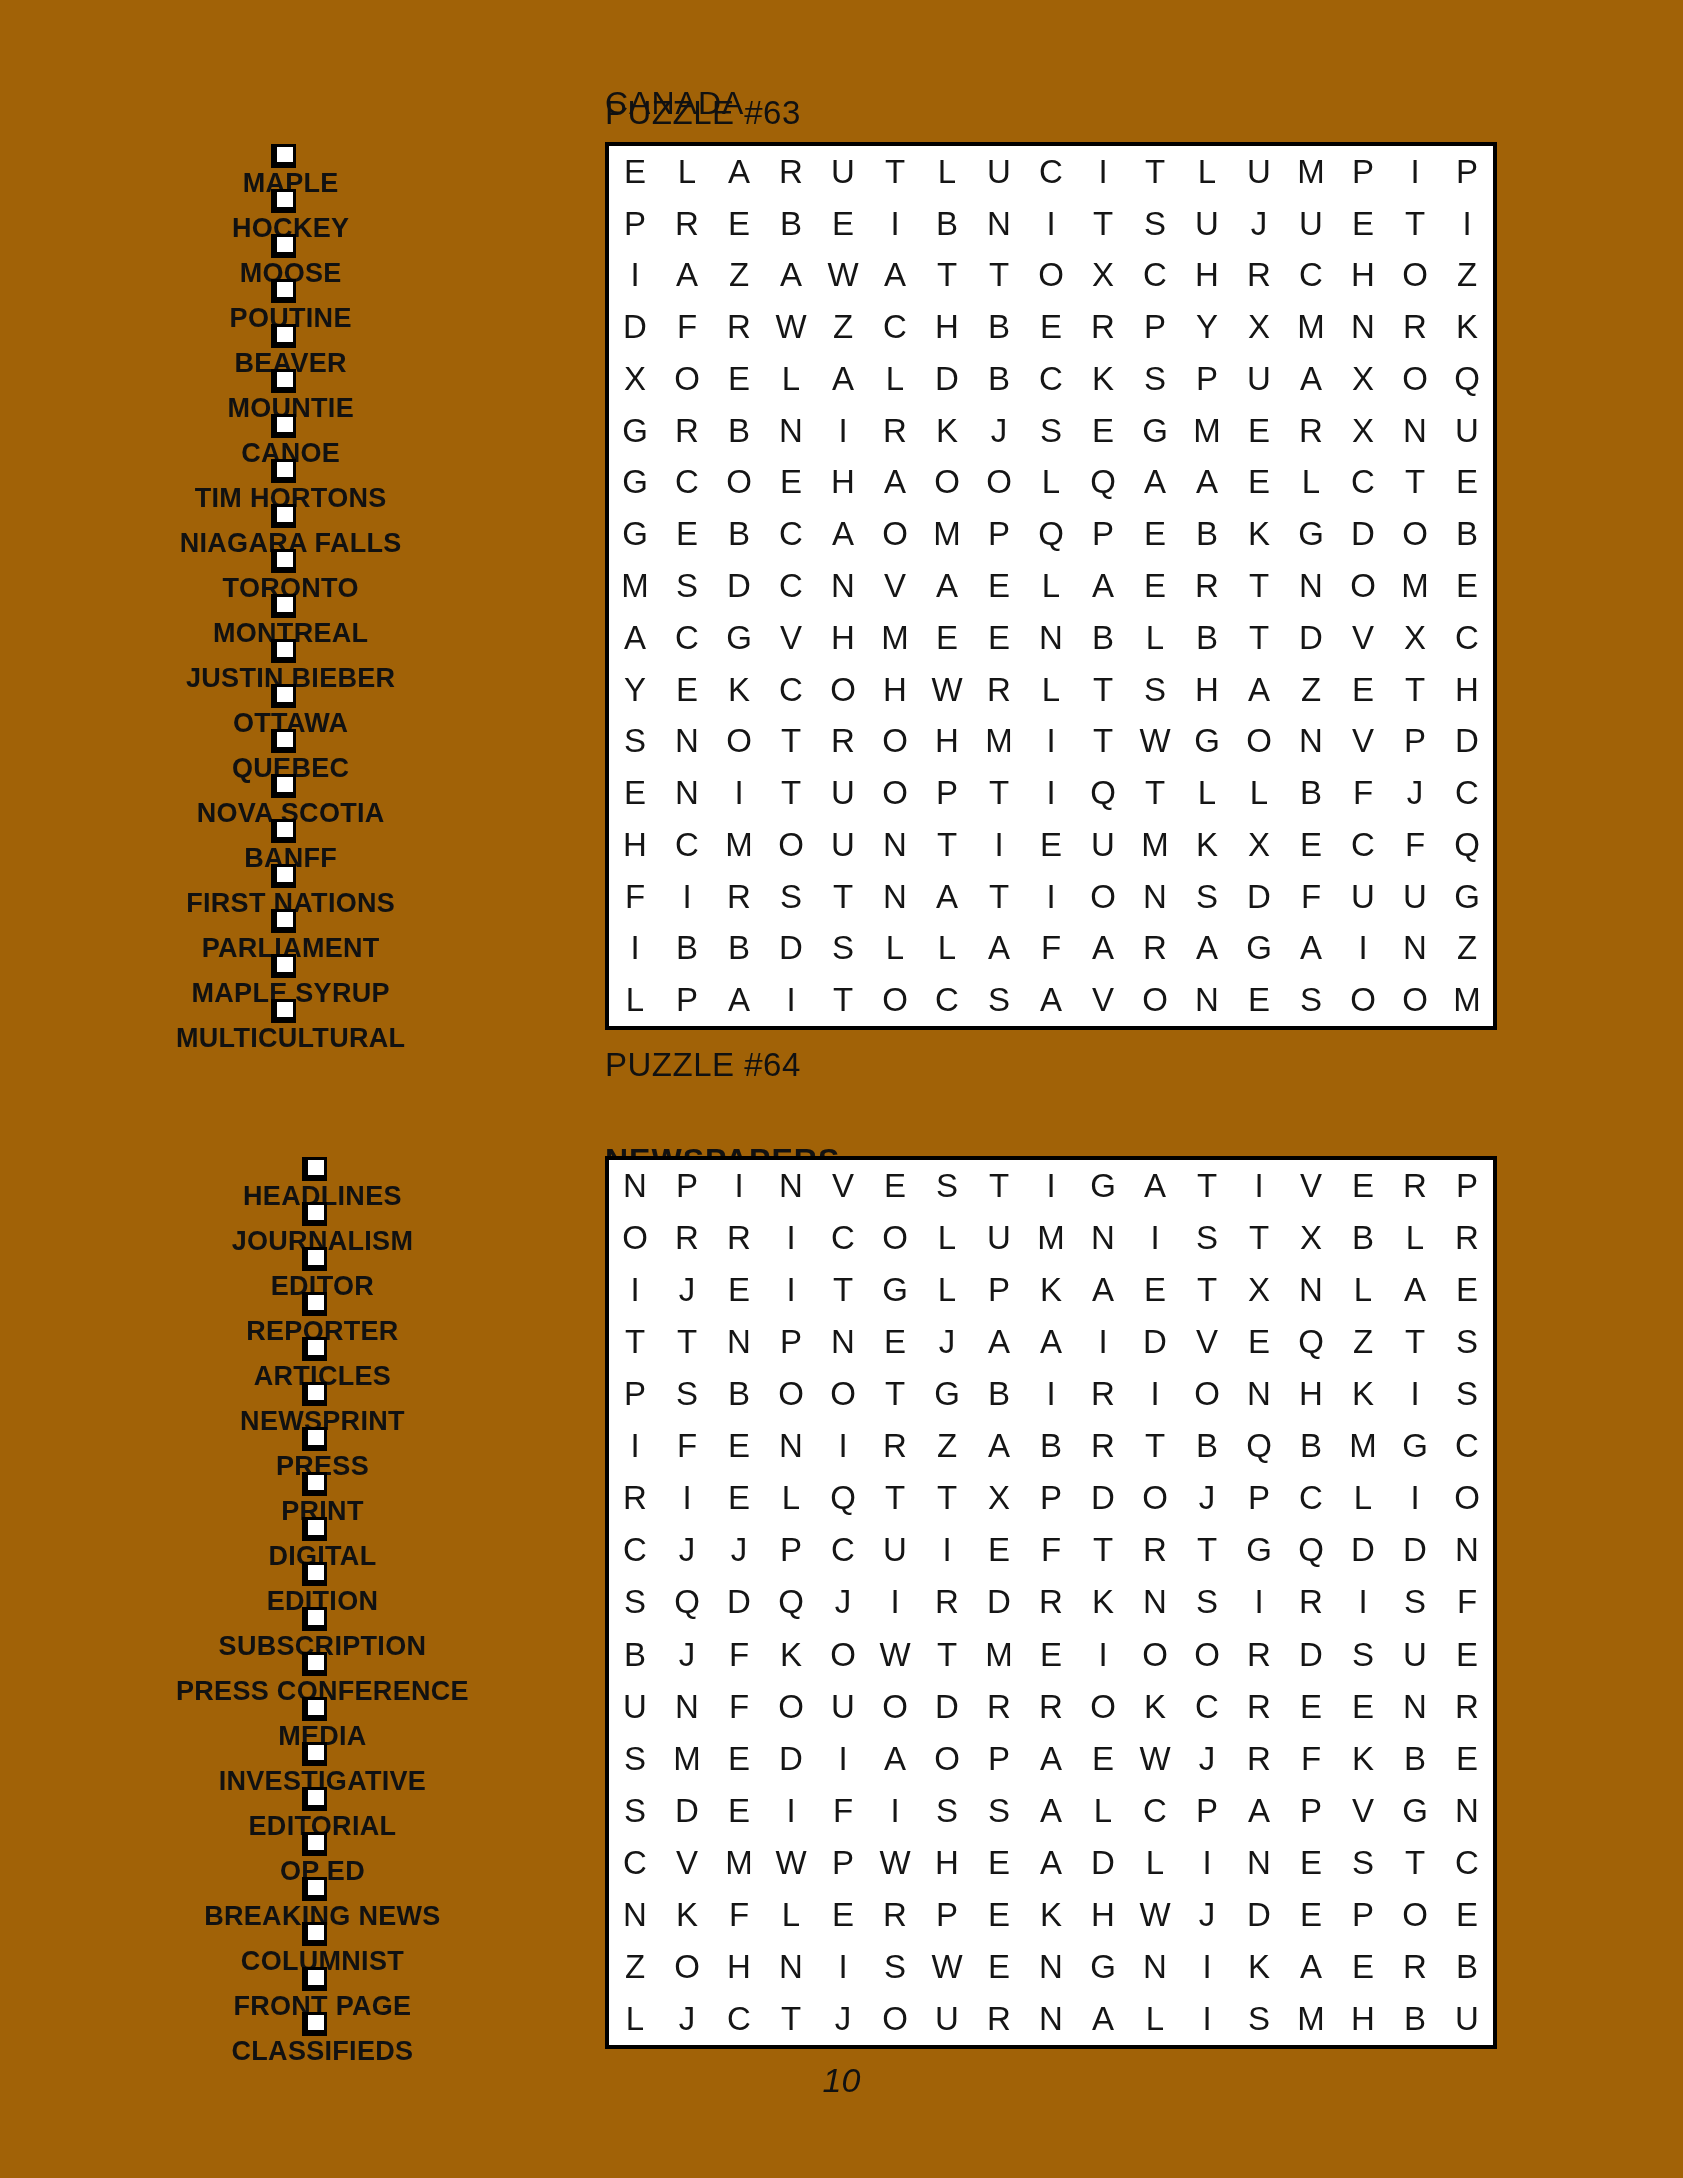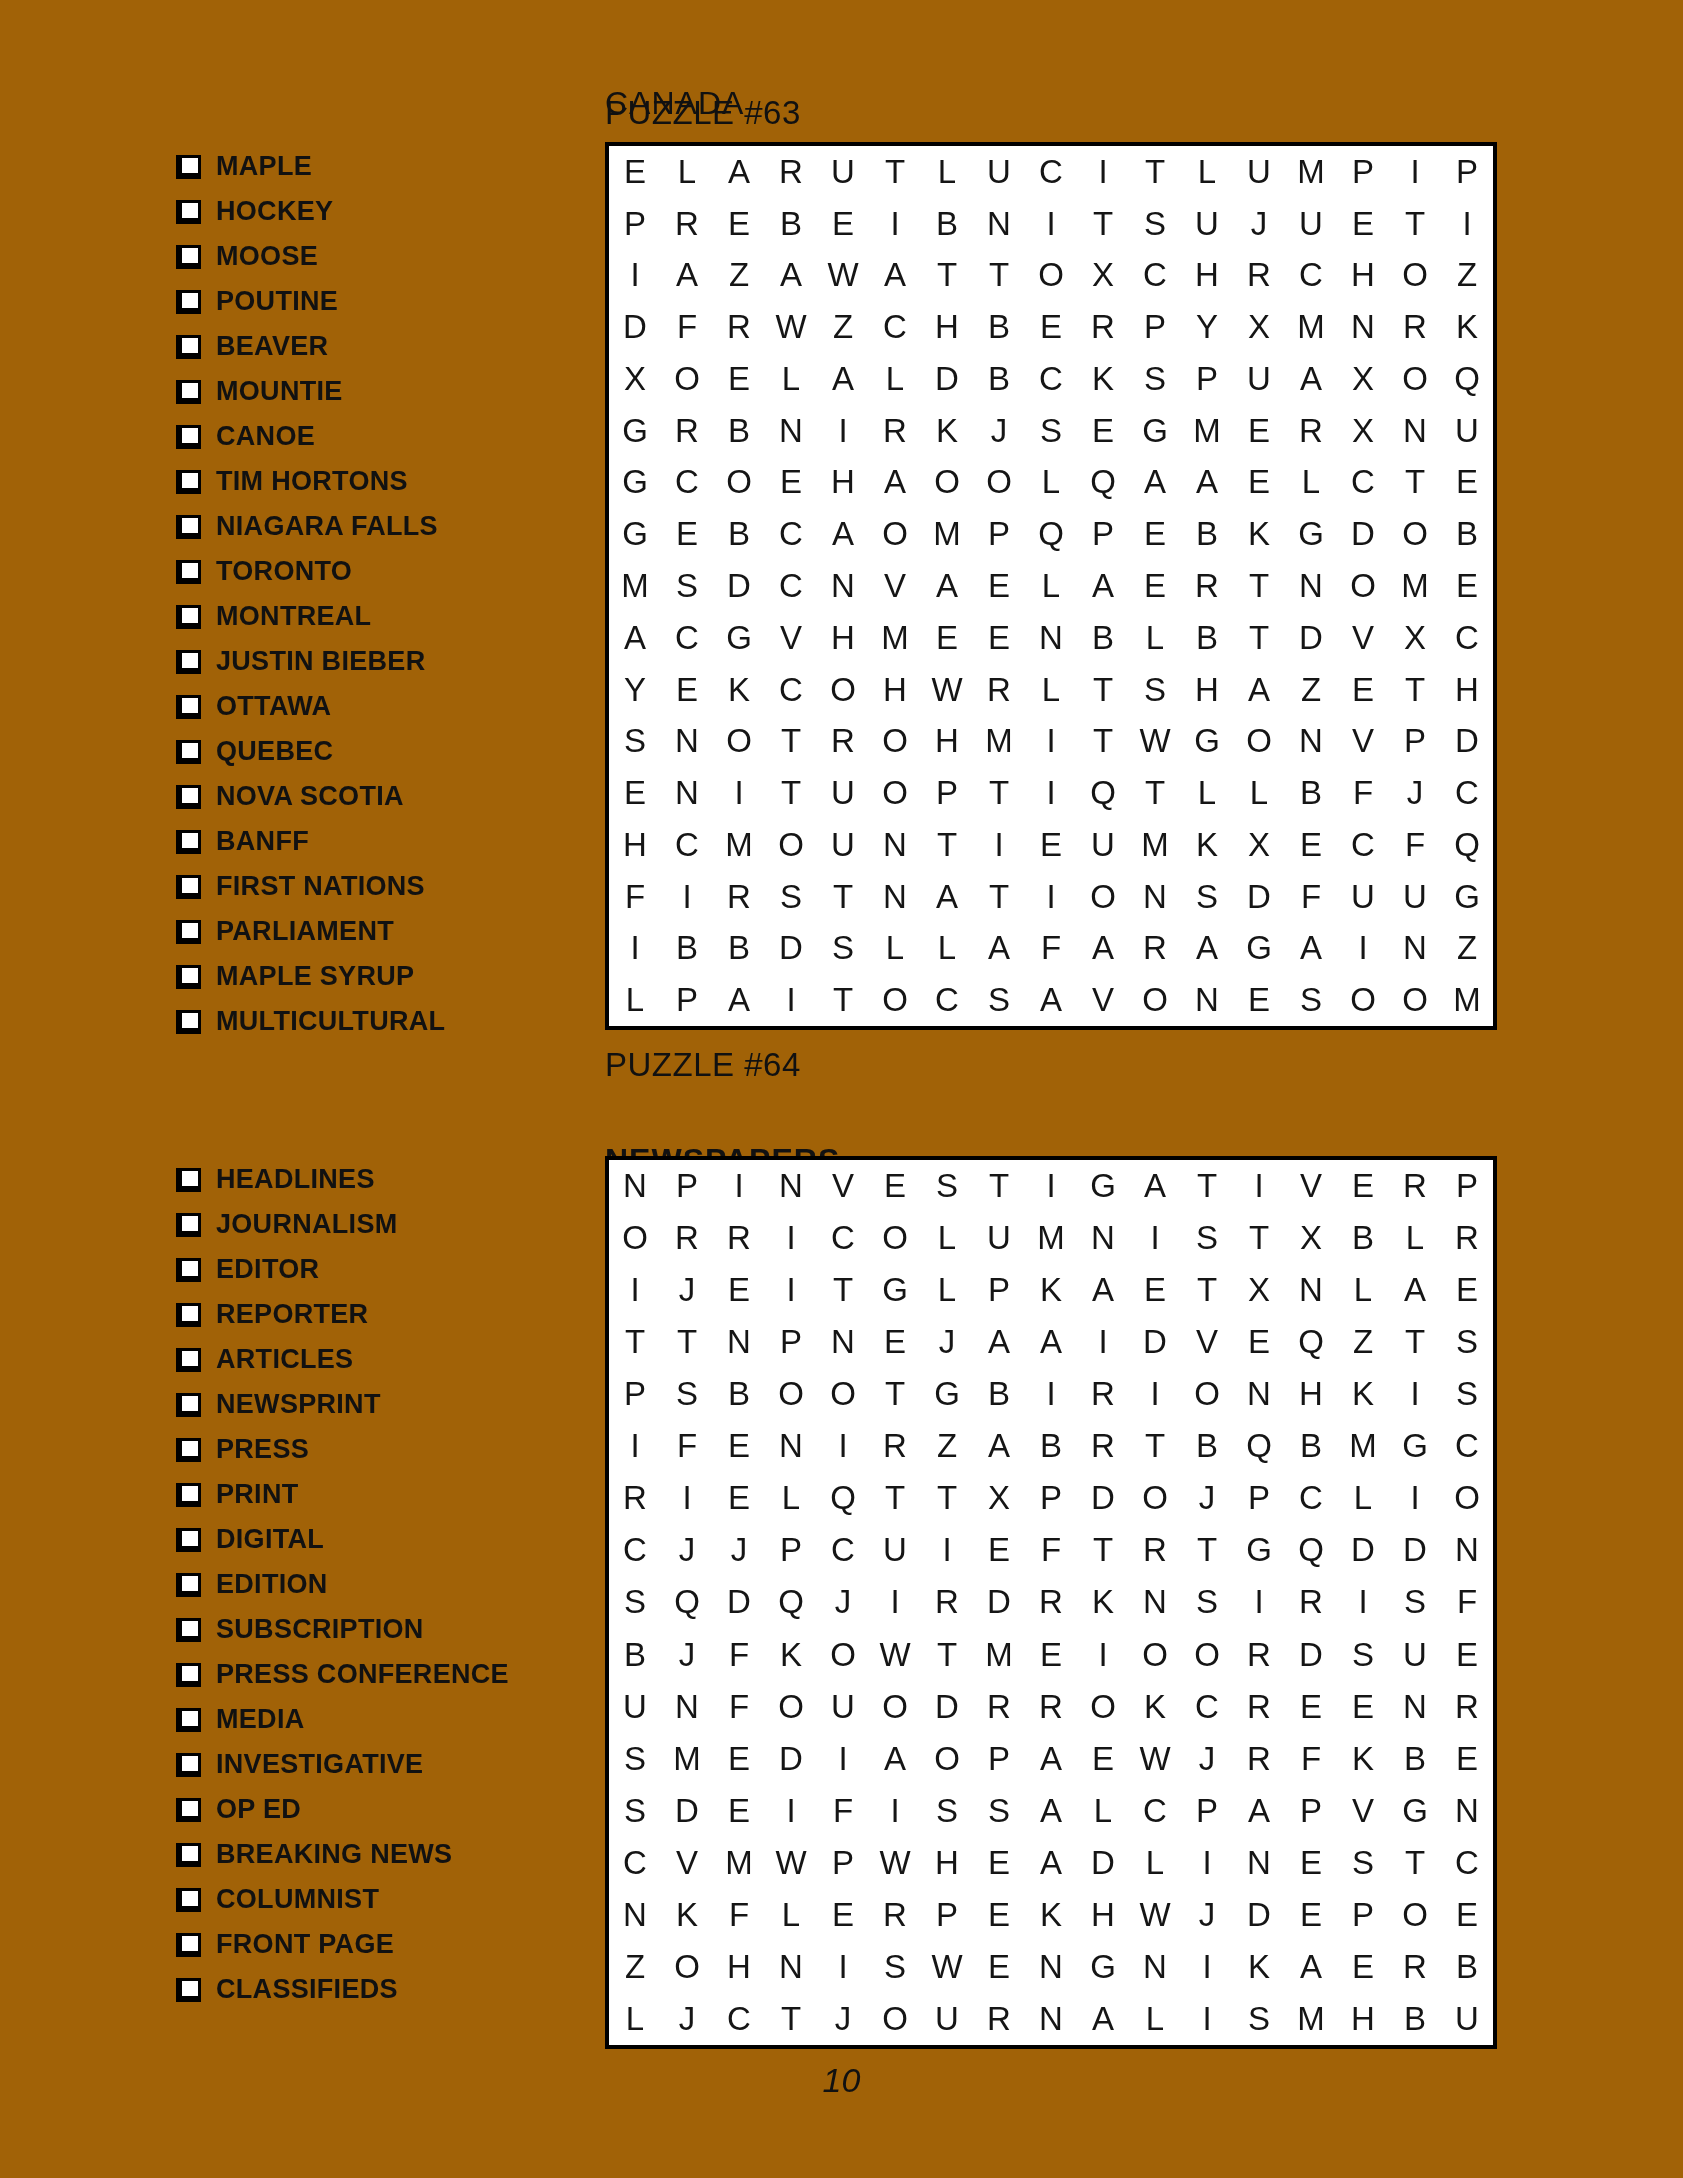--- a/index.html
+++ b/index.html
@@ -37,21 +37,21 @@
   .grid-63 { top: 142px; height: 888px; grid-template-rows: repeat(17, 1fr); }
   .grid-64 { top: 1156px; height: 893px; grid-template-rows: repeat(17, 1fr); }
   .cell {
     display: flex; align-items: center; justify-content: center;
     font-size: 33px;
     color: #151515;
   }
   .word-list { position: absolute; left: 176px; }
   .list-63 { top: 144px; }
   .list-64 { top: 1157px; }
-  .word-item { display: flex; align-items: center; height: 45px; }
+  .word-item { display: flex; align-items: center; height: 45px; flex-direction: column; }
   .checkbox {
     width: 16px; height: 15px;
     border: 3px solid #000;
     border-left-width: 6px;
     border-bottom-width: 6px;
     background: #fff;
     margin-right: 15px;
     flex: 0 0 auto;
   }
   .word-label {
@@ -509,20 +509,24 @@
       <div class="word-item">
         <span class="checkbox"></span>
         <span class="word-label">MEDIA</span>
       </div>
       <div class="word-item">
         <span class="checkbox"></span>
         <span class="word-label">INVESTIGATIVE</span>
       </div>
       <div class="word-item">
         <span class="checkbox"></span>
+        <span class="word-label">EDITORIAL</span>
+      </div>
+      <div class="word-item">
+        <span class="checkbox"></span>
         <span class="word-label">OP ED</span>
       </div>
       <div class="word-item">
         <span class="checkbox"></span>
         <span class="word-label">BREAKING NEWS</span>
       </div>
       <div class="word-item">
         <span class="checkbox"></span>
         <span class="word-label">COLUMNIST</span>
       </div>

